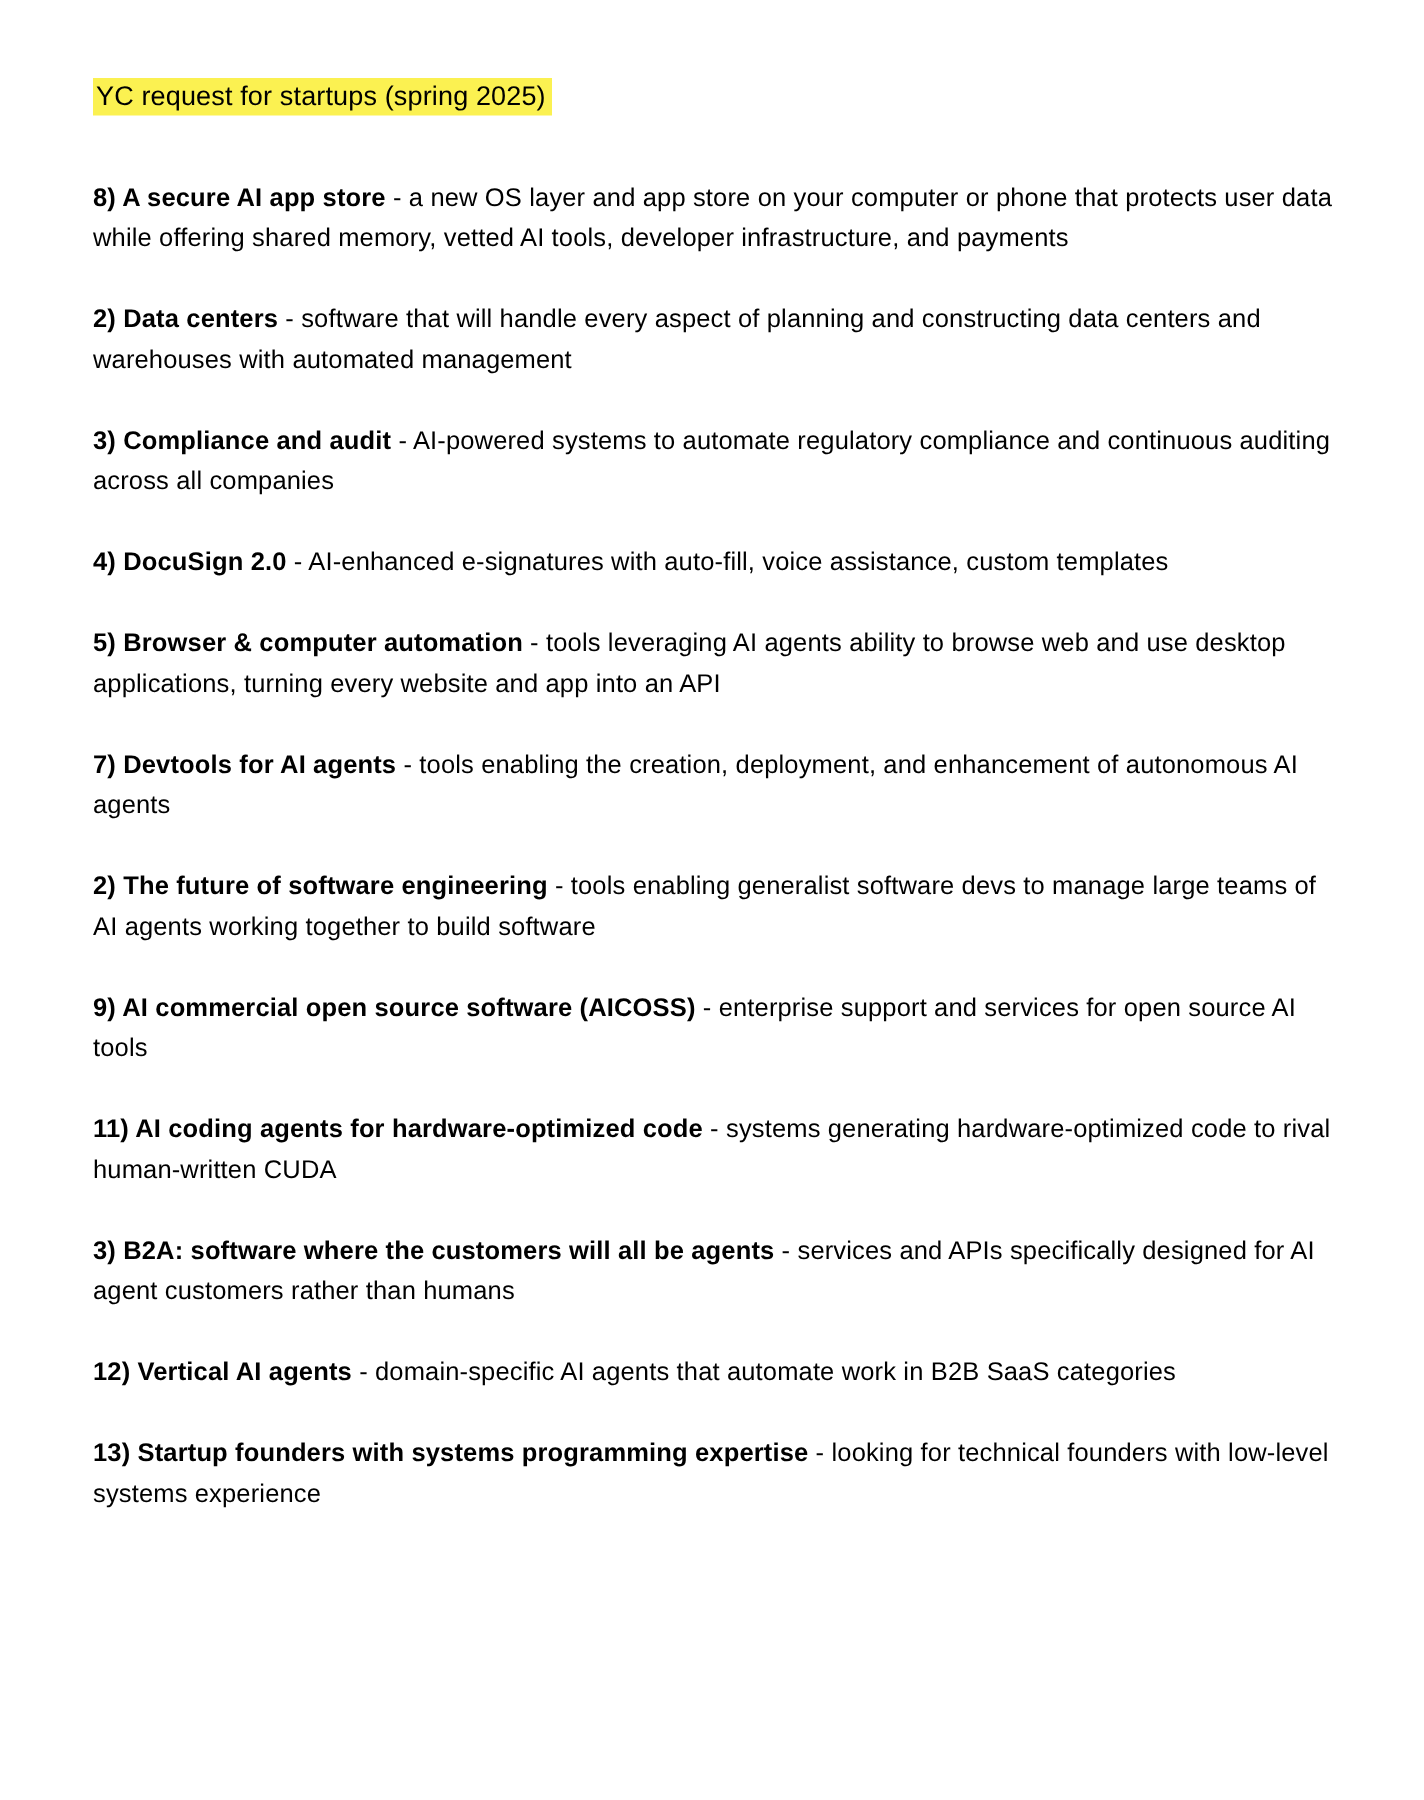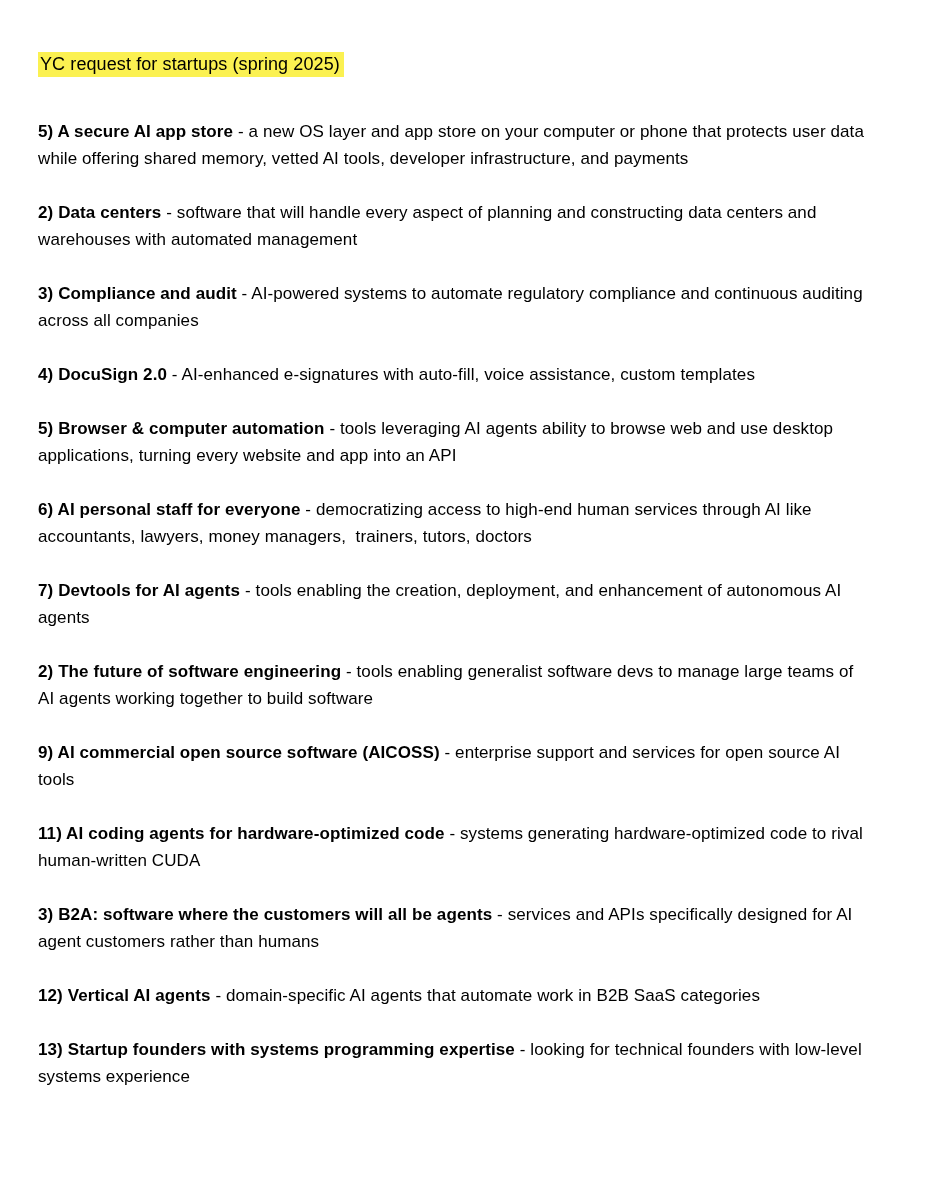--- a/index.html
+++ b/index.html
@@ -10,21 +10,21 @@
   body {
     width: 949px;
     height: 1200px;
     font-family: "Liberation Sans", sans-serif;
     color: #000000;
     overflow: hidden;
   }
   .doc {
     box-sizing: border-box;
     width: 949px;
-    padding: 50px 58px 0 38px;
+    padding: 50px 58px 0 62px;
   }
   .title {
     font-size: 18px;
     line-height: 29px;
     font-weight: 400;
     letter-spacing: 0.1px;
     margin: 0 0 39px 0;
   }
   .hl {
     padding: 2px 4px 3px 2px;
@@ -45,31 +45,30 @@
     font-weight: 400;
     white-space: pre-wrap;
   }
 </style>
 </head>
 <body style="background-color: rgb(255, 255, 255); color: rgb(0, 0, 0);">
 
 <div class="doc">
   <h1 class="title"><mark class="hl" style="background-color: rgb(251, 241, 81);">YC request for startups (spring 2025)</mark></h1>
   <div class="items" id="items">
-  <p class="item"><strong class="lead">5) A secure AI app store</strong> <span class="desc">- a new OS layer and app store on your computer or phone that protects user data while offering shared memory, vetted AI tools, developer infrastructure, and payments</span></p>
+  <p class="item"><strong class="lead">8) A secure AI app store</strong> <span class="desc">- a new OS layer and app store on your computer or phone that protects user data while offering shared memory, vetted AI tools, developer infrastructure, and payments</span></p>
 
   <p class="item"><strong class="lead">2) Data centers</strong> <span class="desc">- software that will handle every aspect of planning and constructing data centers and warehouses with automated management</span></p>
 
   <p class="item"><strong class="lead">3) Compliance and audit</strong> <span class="desc">- AI-powered systems to automate regulatory compliance and continuous auditing across all companies</span></p>
 
   <p class="item"><strong class="lead">4) DocuSign 2.0</strong> <span class="desc">- AI-enhanced e-signatures with auto-fill, voice assistance, custom templates</span></p>
 
   <p class="item"><strong class="lead">5) Browser &amp; computer automation</strong> <span class="desc">- tools leveraging AI agents ability to browse web and use desktop applications, turning every website and app into an API</span></p>
 
-  <p class="item"><strong class="lead">6) AI personal staff for everyone</strong> <span class="desc">- democratizing access to high-end human services through AI like accountants, lawyers, money managers,  trainers, tutors, doctors</span></p>
 
   <p class="item"><strong class="lead">7) Devtools for AI agents</strong> <span class="desc">- tools enabling the creation, deployment, and enhancement of autonomous AI agents</span></p>
 
   <p class="item"><strong class="lead">2) The future of software engineering</strong> <span class="desc">- tools enabling generalist software devs to manage large teams of AI agents working together to build software</span></p>
 
   <p class="item"><strong class="lead">9) AI commercial open source software (AICOSS)</strong> <span class="desc">- enterprise support and services for open source AI tools</span></p>
 
   <p class="item"><strong class="lead">11) AI coding agents for hardware-optimized code</strong> <span class="desc">- systems generating hardware-optimized code to rival human-written CUDA</span></p>
 
   <p class="item"><strong class="lead">3) B2A: software where the customers will all be agents</strong> <span class="desc">- services and APIs specifically designed for AI agent customers rather than humans</span></p>

